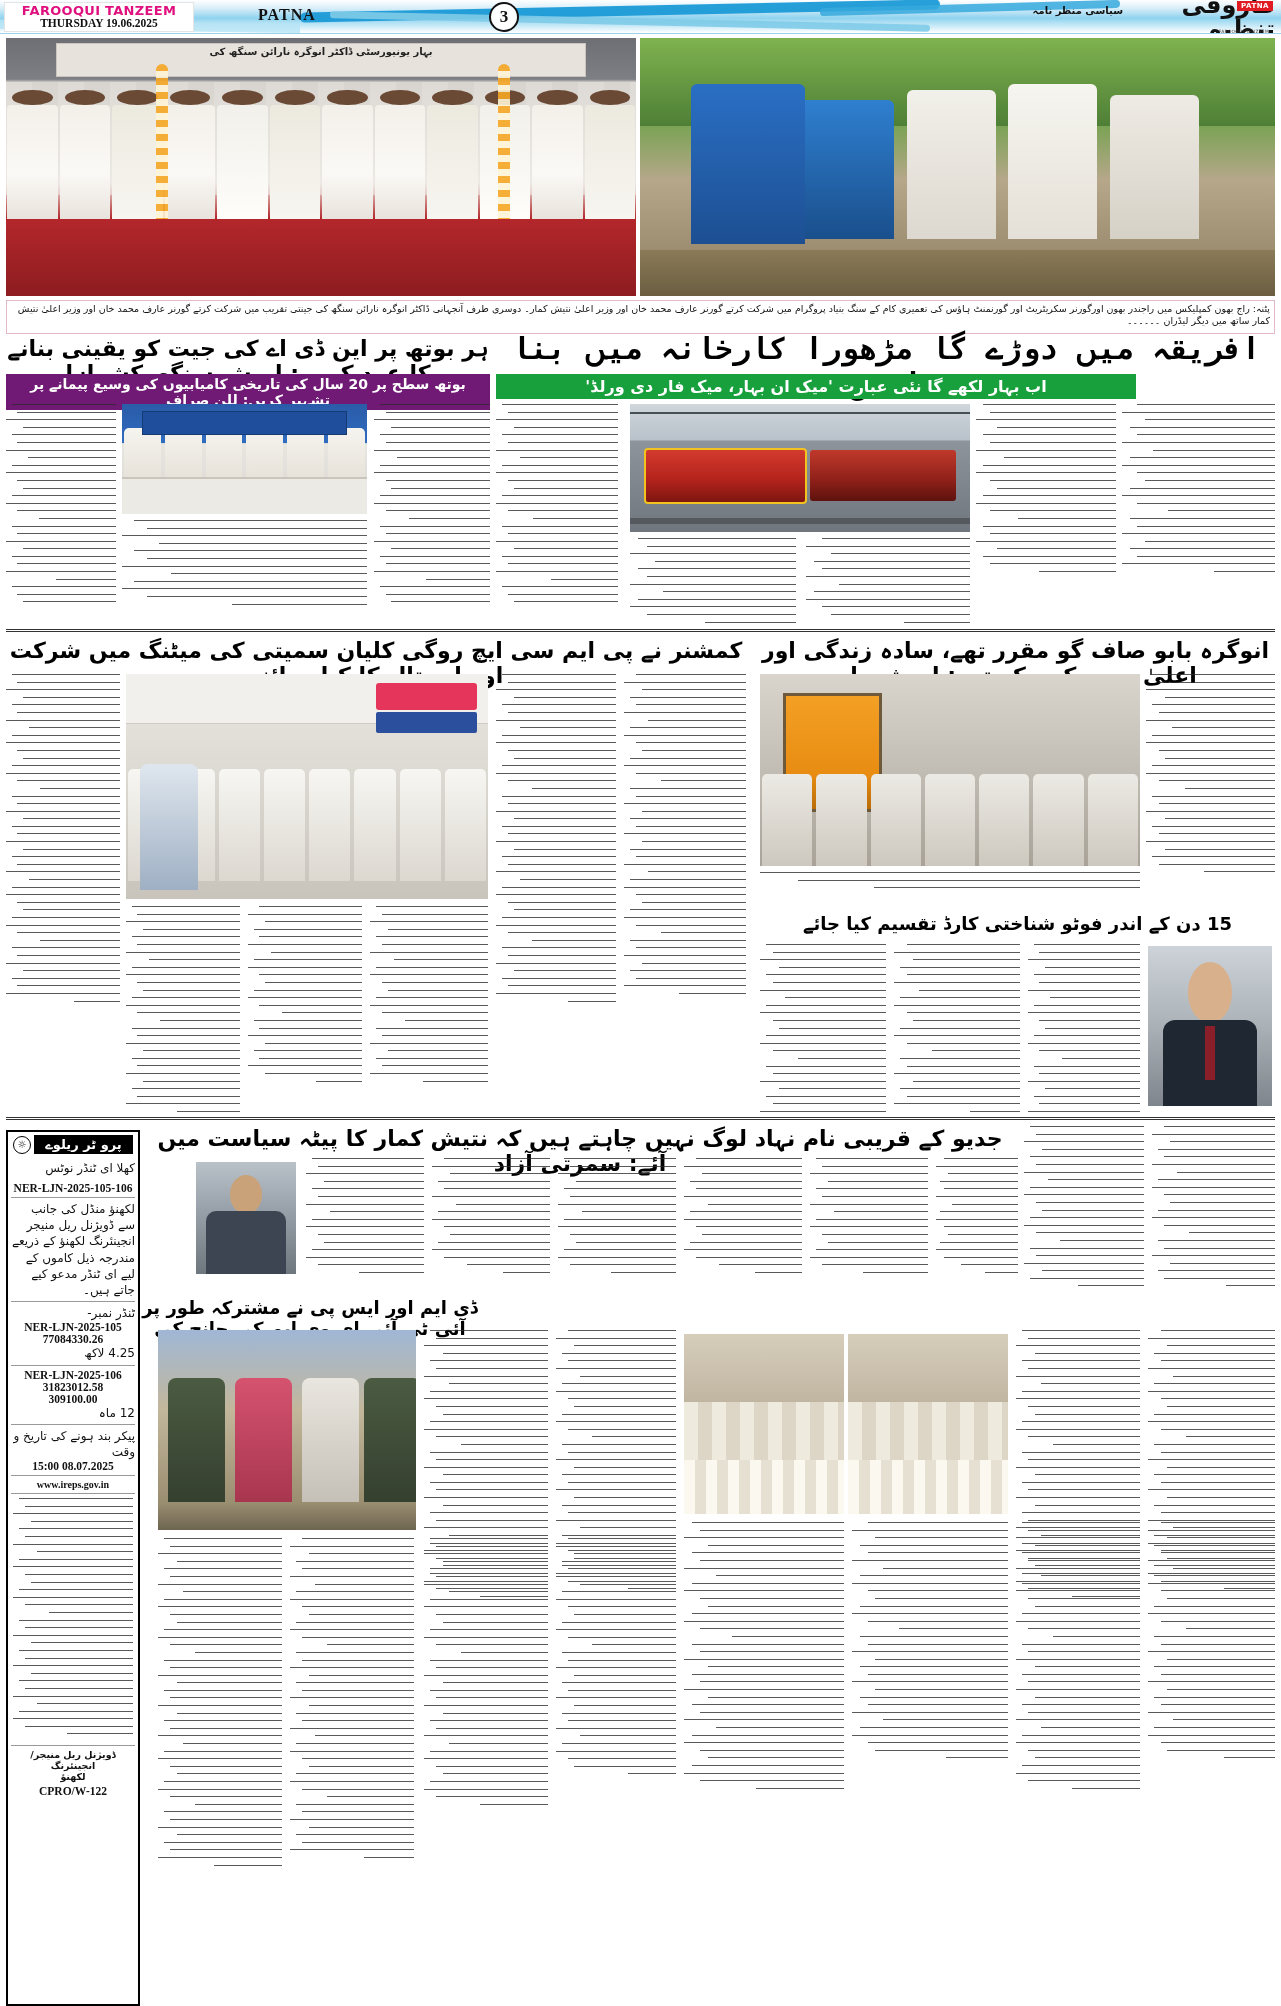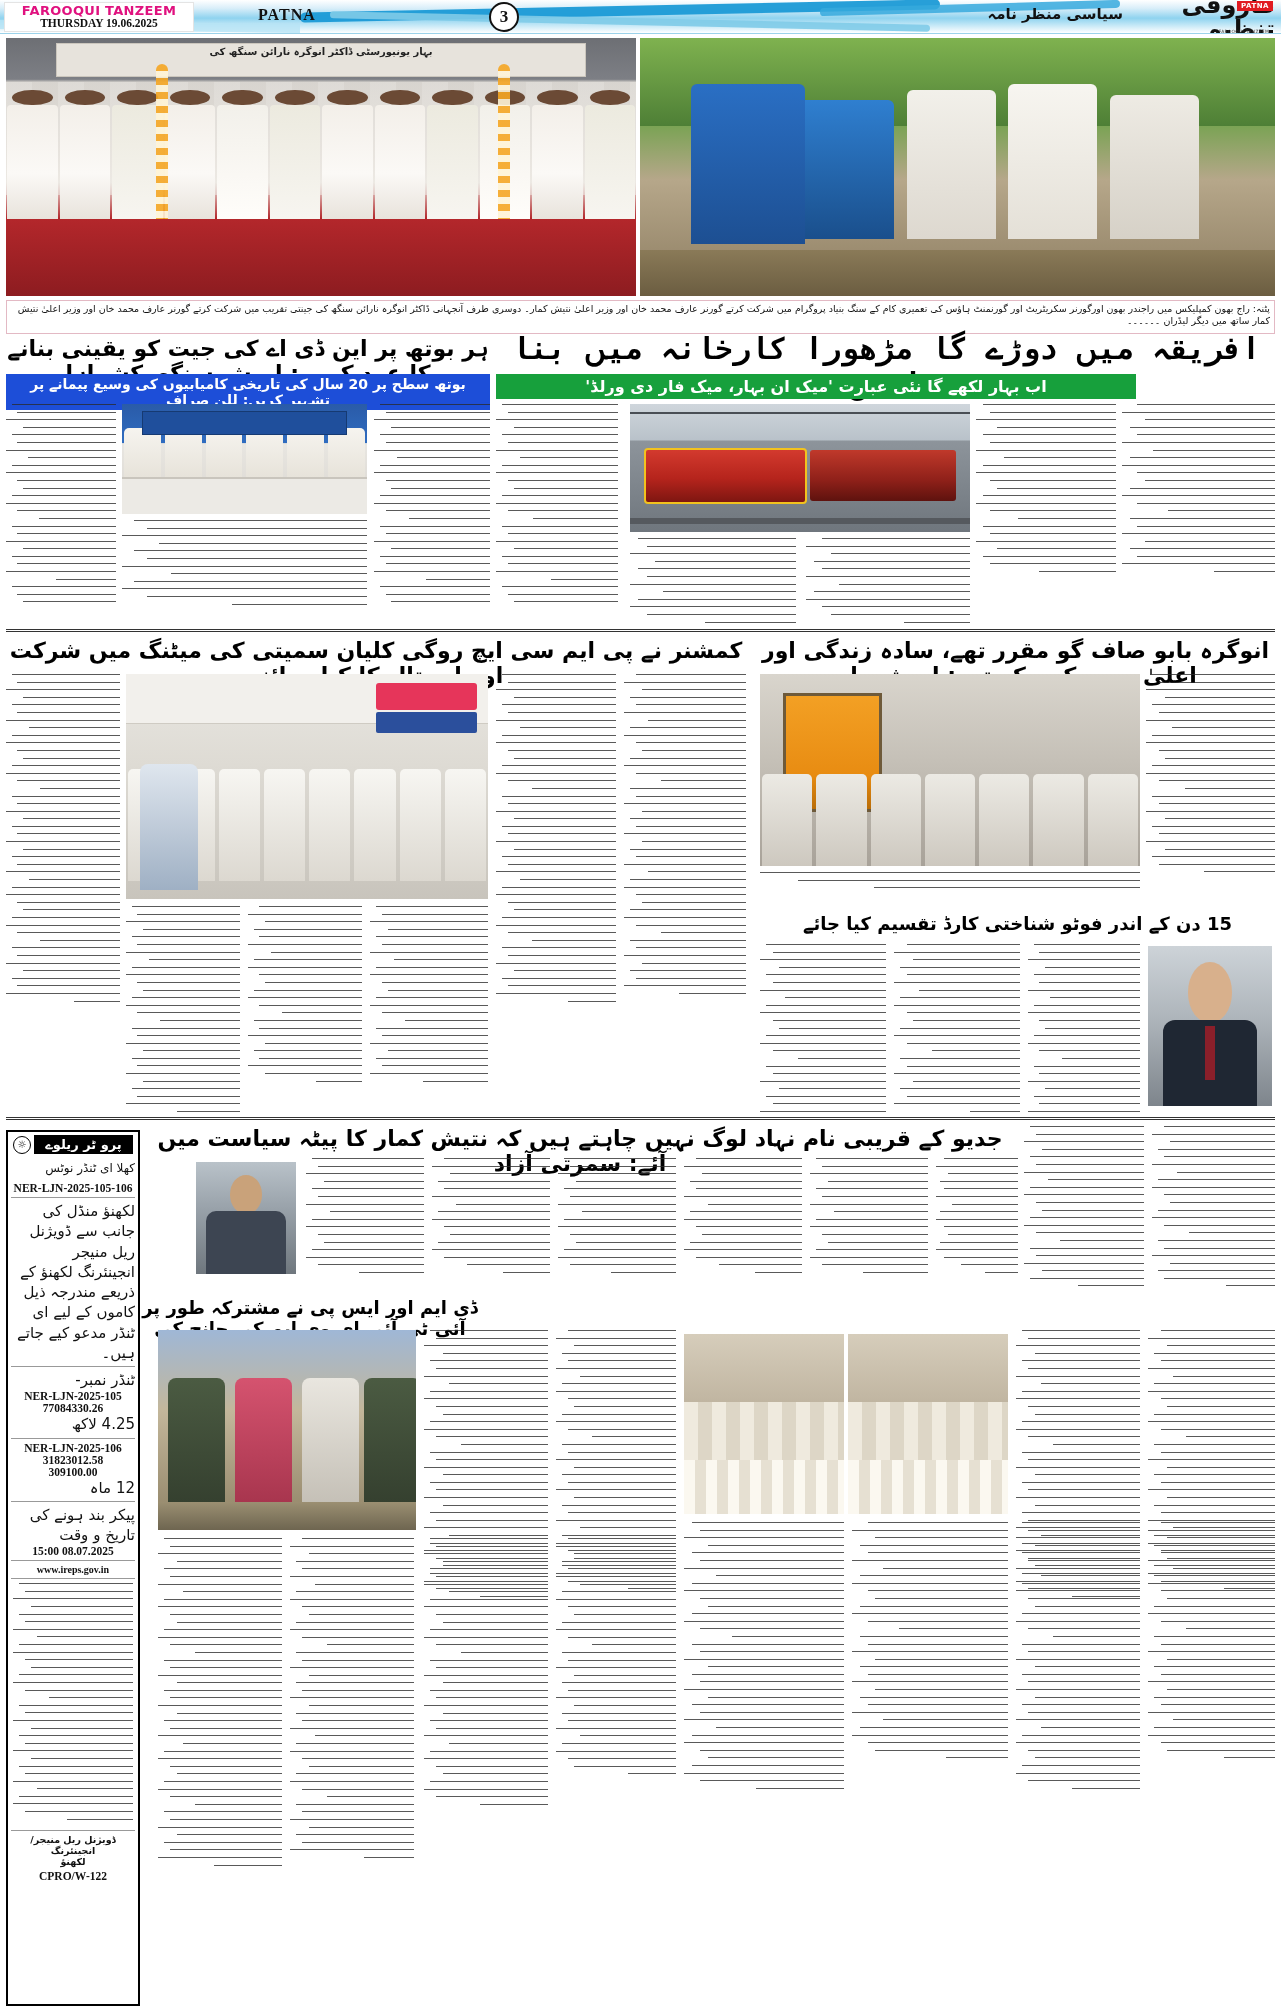--- a/index.html
+++ b/index.html
@@ -39,21 +39,21 @@
 
   .mh-city { position:absolute; left:258px; top:6px; font-family:"Liberation Serif","DejaVu Serif",serif;
              font-size:16px; font-weight:bold; letter-spacing:1px; color:#111; }
 
   .mh-pageno { position:absolute; left:489px; top:2px; width:30px; height:30px;
                border:2px solid #111; border-radius:50%; background:#fff;
                display:flex; align-items:center; justify-content:center;
                font-family:"Liberation Serif","DejaVu Serif",serif;
                font-size:17px; font-weight:bold; }
 
-  .mh-tagline { position:absolute; right:158px; top:5px; font-size:15px;
+  .mh-tagline { position:absolute; right:158px; top:5px; font-size:10px;
                 font-family:"DejaVu Sans",sans-serif; direction:rtl; color:#111; font-weight:bold; }
 
   .mh-logo { position:absolute; right:6px; top:0px; width:150px; height:34px;
              display:flex; align-items:center; justify-content:flex-end; }
   .mh-logo .logo-urdu { font-size:24px; font-weight:bold; color:#111; direction:rtl;
                         font-family:"DejaVu Sans",sans-serif; line-height:24px; }
   .mh-logo .logo-badge { position:absolute; right:2px; top:1px; background:#e11b22; color:#fff;
                          font-size:7px; font-weight:bold; padding:1px 4px; letter-spacing:.5px; }
   .mh-logo .logo-sub { position:absolute; right:6px; bottom:0px; font-size:4.4px; color:#333;
                        letter-spacing:.3px; }
@@ -77,21 +77,21 @@
   .hl-xl { font-size:30px;font-family:Liberation Mono, monospace; }
   .hl-lg { font-size:22px; }
   .hl-md { font-size:18px; }
   .hl-sm { font-size:15px; }
 
   .greenband {
     background:#17a03c; color:#fff; direction:rtl; text-align:center;
     font-weight:bold; font-size:16px; padding:3px 6px; font-family:"DejaVu Sans",sans-serif;
   }
   .redband {
-    background:#1d4ed8; color:#fff; direction:rtl; text-align:center;
+    background:#701a75; color:#fff; direction:rtl; text-align:center;
     font-weight:bold; font-size:14px; padding:2px 5px; font-family:"DejaVu Sans",sans-serif;
   }
 
   .caption { direction:rtl; font-size:9.5px; text-align:right; line-height:1.3;
              font-family:"DejaVu Sans",sans-serif; padding:2px 4px; }
   .cap-box { border:1px solid #e3b9c4; background:#fff; }
 
   
   .photo { position:relative; overflow:hidden; background:#8a8f96; }
 
@@ -173,21 +173,21 @@
   .ph-mosque .crowd2{position:absolute;left:0;right:0;bottom:0;height:30%;
      background:repeating-linear-gradient(90deg,#fbf8f0 0 11px,#e6e0d2 11px 22px);}
 
   
   .ad-box { border:2px solid #000; background:#fff; padding:3px; }
   .ad-head { background:#000; color:#fff; text-align:center; font-weight:bold;
              font-size:13px; padding:2px; direction:rtl; }
   .ad-sub  { font-weight:normal; font-size:12px; direction:rtl; padding:7px 0; }
   .ad-code { text-align:center; font-weight:bold; font-size:11.5px;
              font-family:"Liberation Serif","DejaVu Serif",serif; }
-  .ad-line { direction:rtl; font-size:15px; text-align:right; line-height:1.35; }
+  .ad-line { direction:rtl; font-size:12px; text-align:right; line-height:1.35; }
   .ad-foot { text-align:center; font-size:9.5px; font-weight:bold; direction:rtl; }
   .logo-circ{width:18px;height:18px;border:1.5px solid #000;border-radius:50%;
              display:inline-flex;align-items:center;justify-content:center;font-size:10px;}
 
   .abs { position:absolute; }
 </style>
 </head>
 <body>
 
 <div class="masthead">

